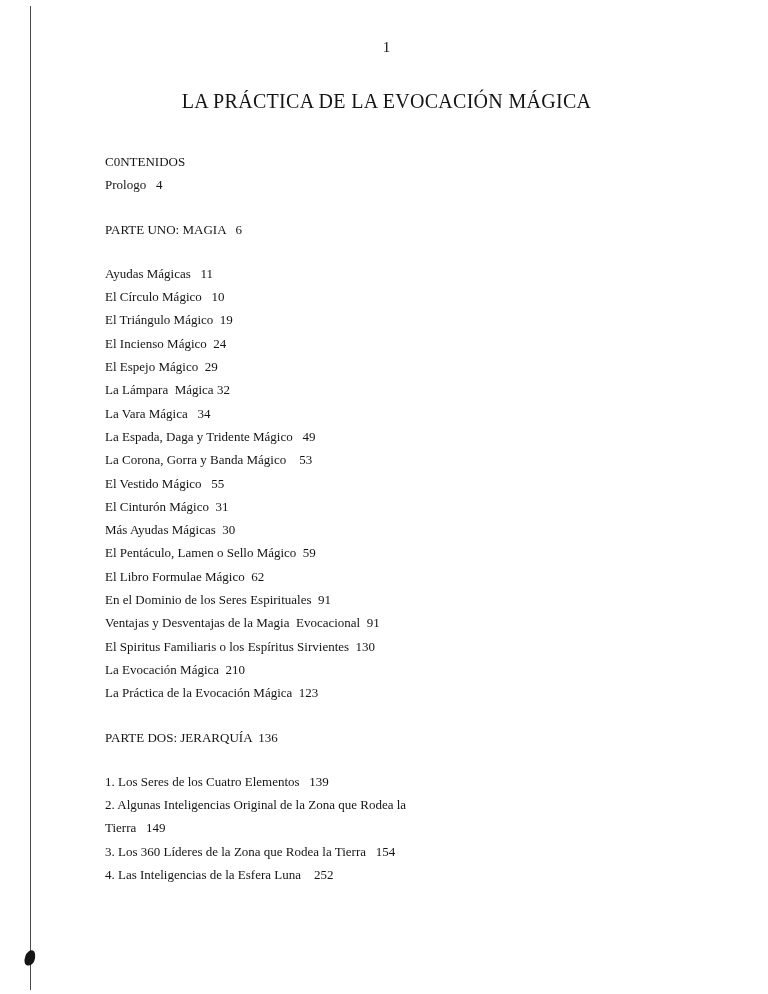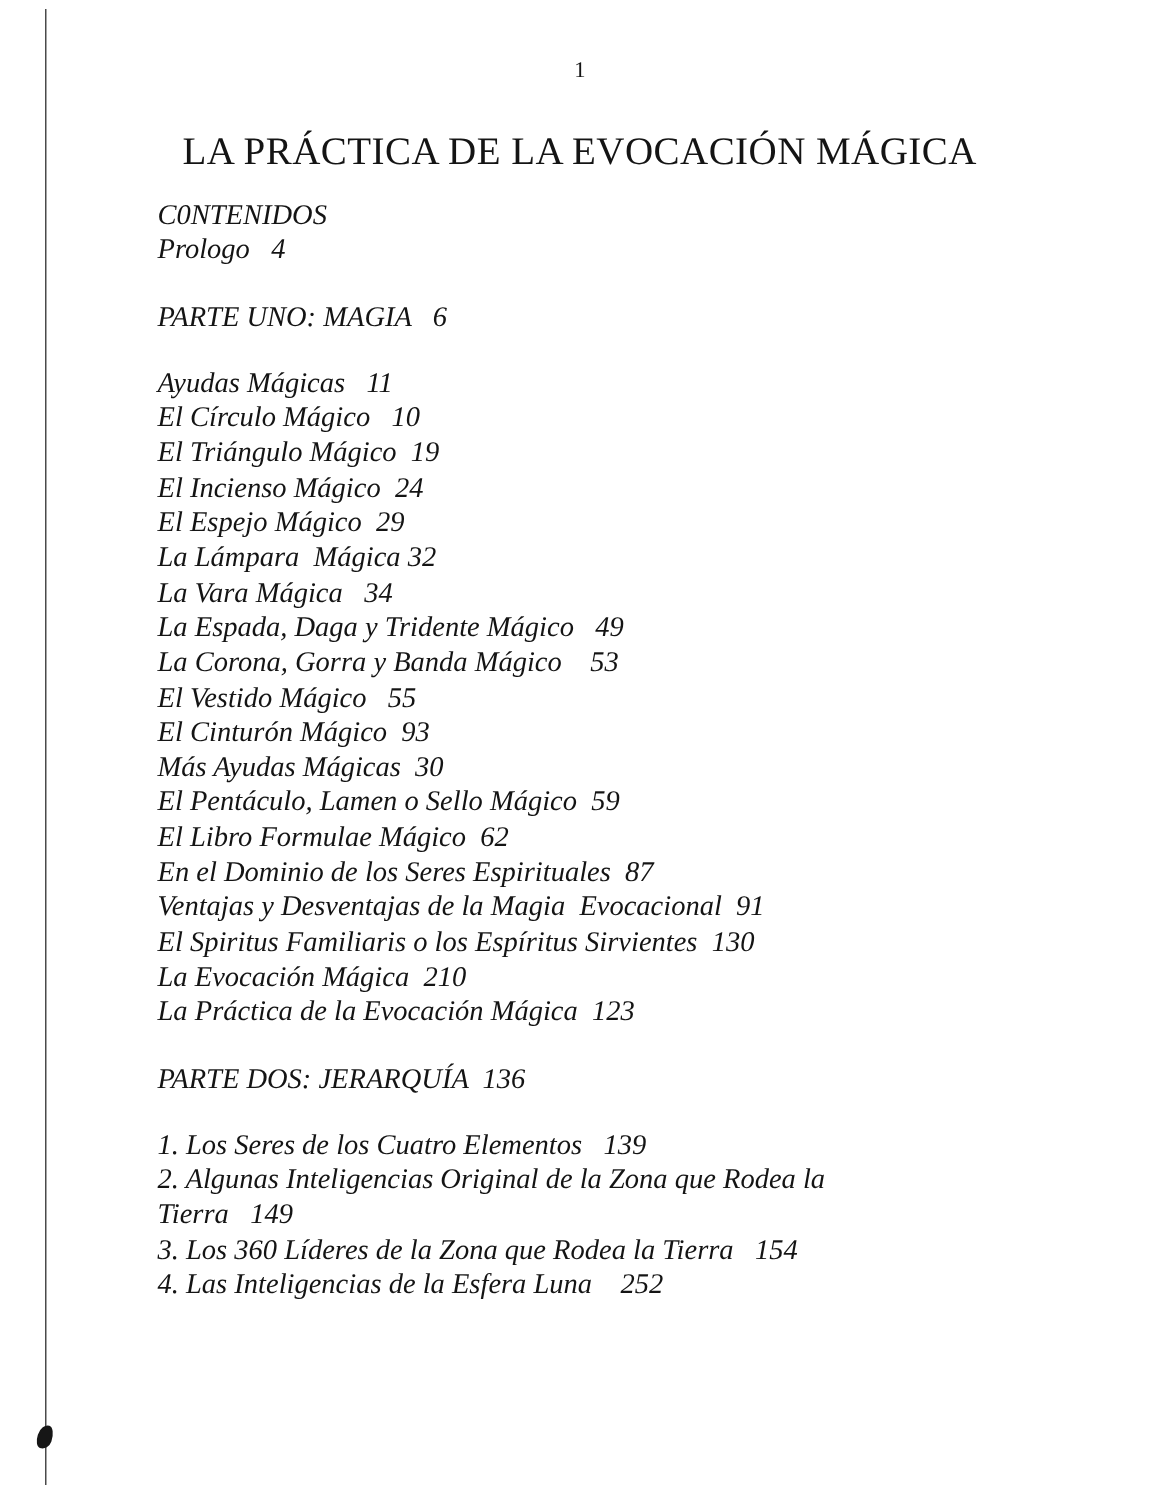--- a/index.html
+++ b/index.html
@@ -34,30 +34,29 @@
     transform: rotate(18deg);
   }
   .page-number {
     text-align: center;
     font-size: 15px;
     line-height: 15px;
   }
   .title {
     margin-top: 31px;
     text-align: center;
-    font-size: 26px;
+    font-size: 20px;
     line-height: 30px;
     font-weight: normal;
     letter-spacing: 0.3px;
     white-space: nowrap;
   }
   .content {
-    margin-top: 16px;
-    font-size: 19px;
-    font-style: italic;
+    margin-top: 34px;
+    font-size: 13px;
   }
   .line {
     line-height: 23.3px;
     white-space: pre-wrap;
   }
   .block { margin-bottom: 21px; }
   .block:last-child { margin-bottom: 0; }
 </style>
 </head>
 <body>
@@ -86,25 +85,25 @@
       <div class="line">Ayudas Mágicas   11</div>
       <div class="line">El Círculo Mágico   10</div>
       <div class="line">El Triángulo Mágico  19</div>
       <div class="line">El Incienso Mágico  24</div>
       <div class="line">El Espejo Mágico  29</div>
       <div class="line">La Lámpara  Mágica 32</div>
       <div class="line">La Vara Mágica   34</div>
       <div class="line">La Espada, Daga y Tridente Mágico   49</div>
       <div class="line">La Corona, Gorra y Banda Mágico    53</div>
       <div class="line">El Vestido Mágico   55</div>
-      <div class="line">El Cinturón Mágico  93</div>
+      <div class="line">El Cinturón Mágico  31</div>
       <div class="line">Más Ayudas Mágicas  30</div>
       <div class="line">El Pentáculo, Lamen o Sello Mágico  59</div>
       <div class="line">El Libro Formulae Mágico  62</div>
-      <div class="line">En el Dominio de los Seres Espirituales  87</div>
+      <div class="line">En el Dominio de los Seres Espirituales  91</div>
       <div class="line">Ventajas y Desventajas de la Magia  Evocacional  91</div>
       <div class="line">El Spiritus Familiaris o los Espíritus Sirvientes  130</div>
       <div class="line">La Evocación Mágica  210</div>
       <div class="line">La Práctica de la Evocación Mágica  123</div>
     </div>
 
     <div class="block">
       <div class="line">PARTE DOS: JERARQUÍA  136</div>
     </div>
 

